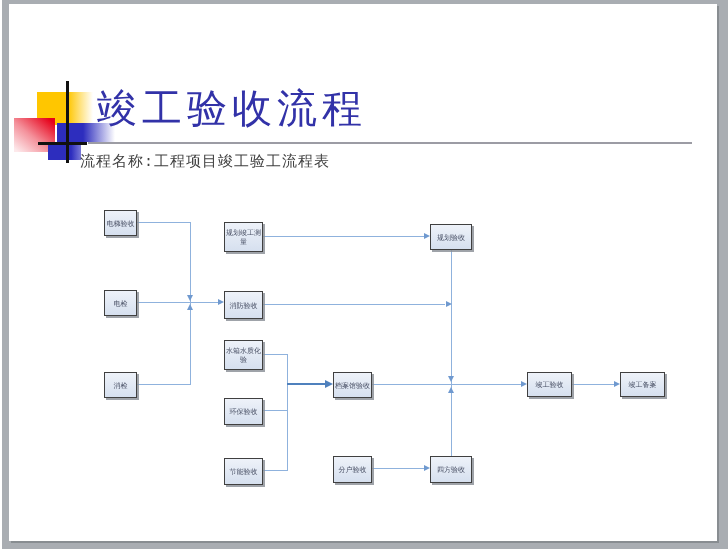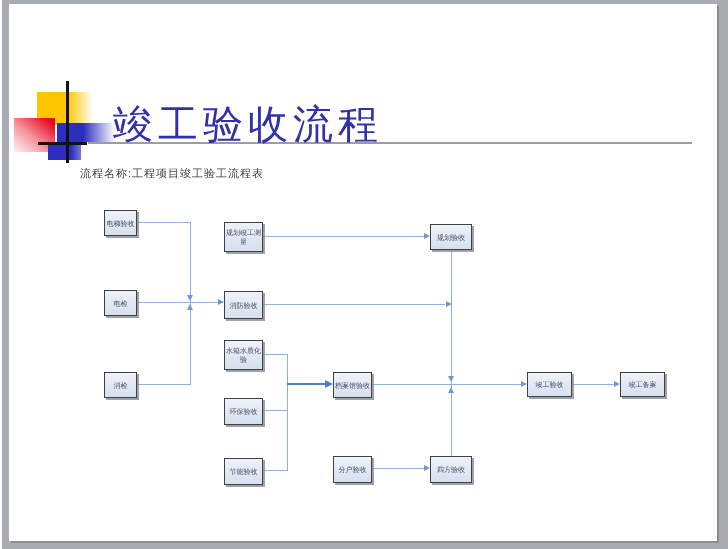--- a/index.html
+++ b/index.html
@@ -19,28 +19,28 @@
   .sq-red{left:14px;top:118px;width:41px;height:34px;
     background:linear-gradient(to left bottom,#e60019 8%,#f4919b 55%,#fde9eb 95%);}
   .sq-blue-upper{left:57px;top:123px;width:58px;height:19px;
     background:linear-gradient(to right,#2d2dbe 0%,#2d2dbe 45%,#ffffff 100%);}
   .sq-blue-lower{left:48px;top:145px;width:33px;height:15px;
     background:linear-gradient(to right,#2d2dbe 70%,#7a7ad8 100%);}
   .cross-v{left:66px;top:81px;width:3px;height:82px;background:#111111;}
   .cross-h{left:38px;top:142px;width:49px;height:3px;background:#111111;}
   .title-rule{position:absolute;left:88px;top:142px;width:604px;height:2px;background:#9c9ca4;}
   .slide-title{
-    position:absolute;left:97px;top:85px;margin:16px;
+    position:absolute;left:97px;top:85px;margin:0;
     font-family:"Liberation Serif","DejaVu Serif",serif;font-weight:400;
     font-size:40px;line-height:48px;letter-spacing:5px;color:#3232a8;white-space:nowrap;
   }
   .caption{
-    position:absolute;left:80px;top:166px;
-    font-family:Liberation Sans, sans-serif;
-    font-size:11px;color:#404040;letter-spacing:1px;white-space:nowrap;
+    position:absolute;left:80px;top:152px;
+    font-family:Liberation Mono, monospace;
+    font-size:15px;color:#404040;letter-spacing:1px;white-space:nowrap;
   }
   
   .flow{position:absolute;left:0;top:0;width:728px;height:549px;}
   .node{
     position:absolute;box-sizing:border-box;
     background:linear-gradient(180deg,#eef2f9 0%,#d6e0ef 100%);
     border:1px solid #404040;
     box-shadow:2px 2px 0 rgba(135,140,148,.8);
     color:#474e63;font-size:7px;line-height:9px;letter-spacing:0;
     display:flex;align-items:center;justify-content:center;text-align:center;

